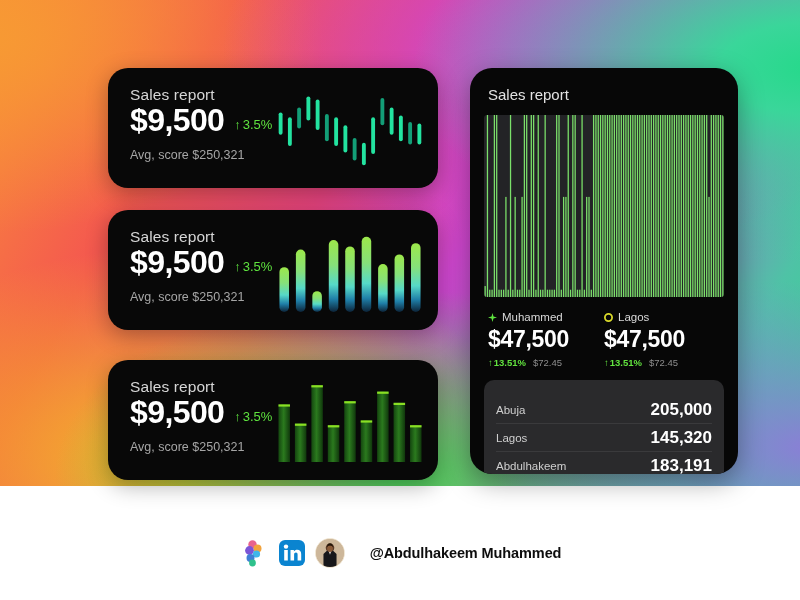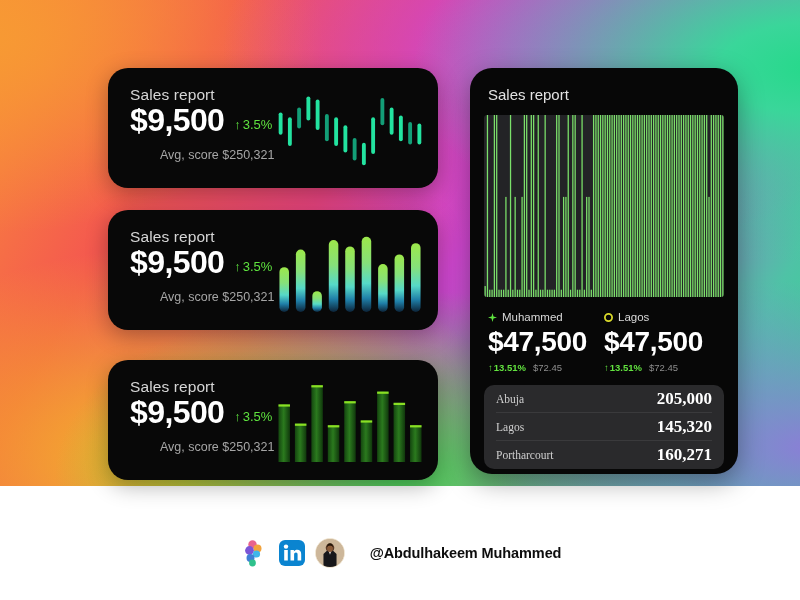--- a/index.html
+++ b/index.html
@@ -60,21 +60,20 @@
     color:#5fe33f;
     font-size:13px;
     font-weight:500;
     padding-top:7px;
   }
   .delta .arw { font-size:13px; line-height:1; }
   .sub-text {
     color:#a6a6a6;
     font-size:12.5px;
     margin-top:10px;
-    margin-left:30px;
   }
 
   
   .mini-chart {
     position:absolute;
     right:14px; top:22px;
     width:148px; height:80px;
   }
   .mini-chart svg { width:100%; height:100%; display:block; }
 
@@ -113,41 +112,40 @@
   }
   .stat { flex:1; }
   .stat-head {
     display:flex; align-items:center; gap:5px;
     color:#d9d9d9;
     font-size:11.5px;
   }
   .dot-spark { width:9px; height:9px; flex:none; }
   .stat-val {
     color:#fff;
-    font-size:28px;
+    font-size:23px;
     font-weight:700;
     letter-spacing:-.3px;
     margin-top:3px;
   }
   .stat-sub {
     display:flex; align-items:center; gap:7px;
     margin-top:4px;
     font-size:9.5px;
   }
   .stat-pct { color:#62e33f; display:flex; align-items:center; gap:1px; font-weight:600; }
   .stat-amt { color:#8e8e8e; }
 
   
   .table {
     margin-top:12px;
     background:#2a2a2c;
     border-radius:10px;
     overflow:hidden;
-    padding:0 12px;
-    font-family:Liberation Serif, serif;
+    padding:16px 12px;
   }
   .trow {
     display:flex; align-items:center; justify-content:space-between;
     height:28px;
     border-bottom:1px solid #3a3a3c;
   }
   .trow:last-child { border-bottom:none; }
   .tcity { color:#cfcfcf; font-size:11.5px; }
   .tval  { color:#ffffff; font-size:17px; font-weight:700; }
 
@@ -437,22 +435,22 @@
     <div class="table">
       <div class="trow">
         <span class="tcity">Abuja</span>
         <span class="tval">205,000</span>
       </div>
       <div class="trow">
         <span class="tcity">Lagos</span>
         <span class="tval">145,320</span>
       </div>
       <div class="trow">
-        <span class="tcity">Portharcourt</span>
-        <span class="tval">160,271</span>
+        <span class="tcity">Abdulhakeem</span>
+        <span class="tval">183,191</span>
       </div>
     </div>
   </div>
 
   <div id="footer">
     <svg class="f-icon" viewBox="0 0 30 30">
       <circle cx="13.5" cy="6.5" r="4.2" fill="#e8638e"></circle>
       <circle cx="18.5" cy="10.5" r="4.0" fill="#f2a33c"></circle>
       <circle cx="10.5" cy="12.5" r="4.4" fill="#7b55d6"></circle>
       <circle cx="17.5" cy="16.0" r="3.6" fill="#3fb6ea"></circle>

